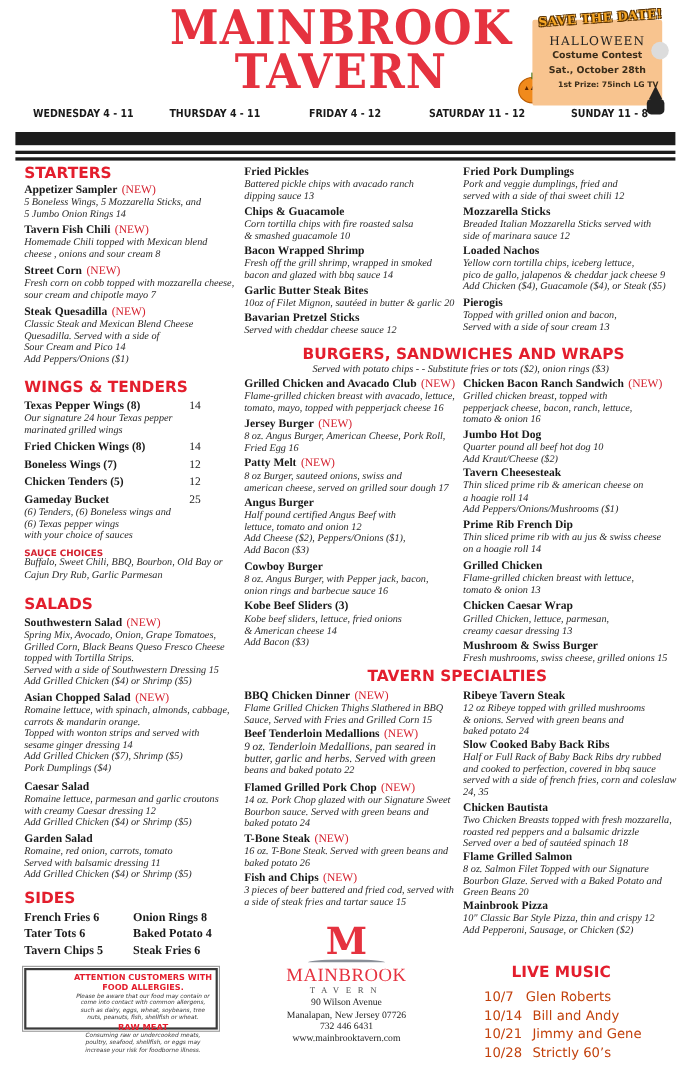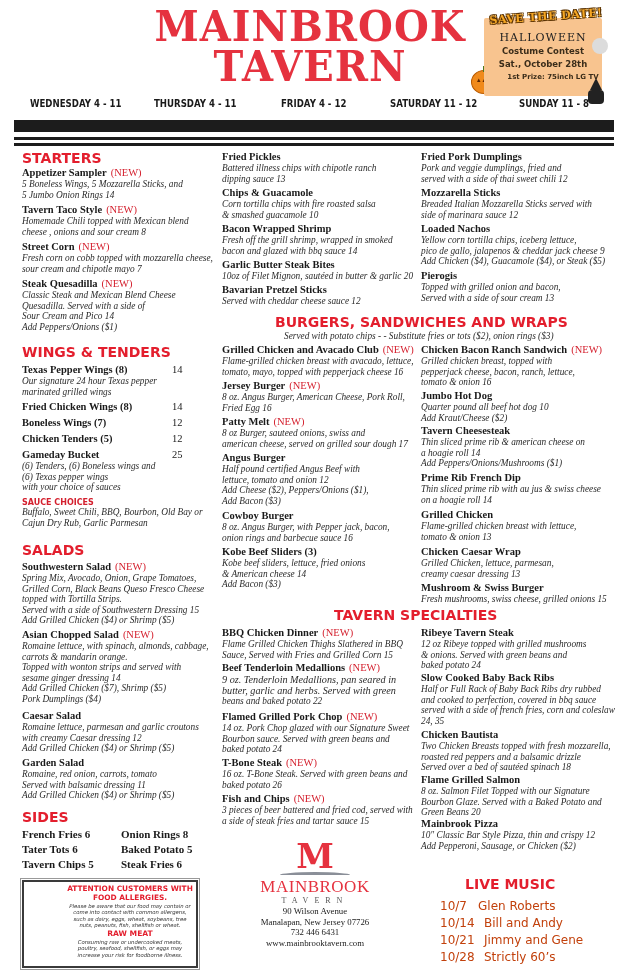--- a/index.html
+++ b/index.html
@@ -54,21 +54,21 @@
   .item .new { color: #d4202e; font-weight: normal; margin-left: 4px; }
   .item .desc { font-family: "Liberation Serif", serif; font-style: italic; font-size: 9.3px; line-height: 10.6px; color: #2a2a2a; }
   .item .price-col { position: absolute; left: 150px; top: 0; font-family: "Liberation Serif", serif; font-size: 10.5px; text-align: right; }
 
   .sauce-title { position: absolute; font-family: "DejaVu Sans", sans-serif; font-size: 8px; color: #d4202e; font-weight: bold; }
 
   .sides-grid { position: absolute; left: 22px; top: 828px; width: 180px; }
   .sides-grid .side { position: absolute; font-family: "Liberation Serif", serif; font-weight: bold; font-size: 11px; white-space: nowrap; }
 
   .allergy-box {
-    position: absolute; left: 22px; top: 880px; width: 176px; height: 88px;
+    position: absolute; left: 22px; top: 880px; width: 176px; height: 56px;
     border: 2px solid #3a3a3a; outline: 1px solid #999; outline-offset: 1px; text-align: center; padding-top: 3px; padding-left: 40px;
   }
   .allergy-box .ah { font-family: "DejaVu Sans", sans-serif; font-weight: bold; font-size: 7.4px; color: #e31e2d; line-height: 8.5px; }
   .allergy-box .ab { font-family: "DejaVu Sans", sans-serif; font-style: italic; font-size: 5.3px; line-height: 6.3px; color: #333; padding: 1px 4px 0; }
   .allergy-box .rm { font-family: "DejaVu Sans", sans-serif; font-weight: bold; font-size: 7.6px; color: #e31e2d; line-height: 9px; margin-top: 1px; }
 
   .sub-note { position: absolute; font-family: "Liberation Serif", serif; font-style: italic; font-size: 9.3px; color: #2a2a2a; white-space: nowrap; }
 
   .logo { position: absolute; left: 250px; top: 840px; width: 130px; text-align: center; }
   .logo .m { font-family: "DejaVu Serif", serif; font-weight: bold; font-size: 34px; line-height: 32px; color: #e5323f; }
@@ -113,40 +113,40 @@
 <div class="bar-thin2"></div>
 
 <div class="section-title" style="left:22px;top:150px">STARTERS</div>
 
 <div class="item" style="left:22px;top:167px">
   <div class="name"><span>Appetizer Sampler</span><span class="new">(NEW)</span></div>
   <div class="desc">5 Boneless Wings, 5 Mozzarella Sticks, and</div>
   <div class="desc">5 Jumbo Onion Rings  14</div>
 </div>
 <div class="item" style="left:22px;top:204px">
-  <div class="name"><span>Tavern Taco Style</span><span class="new">(NEW)</span></div>
+  <div class="name"><span>Tavern Fish Chili</span><span class="new">(NEW)</span></div>
   <div class="desc">Homemade Chili topped with Mexican blend</div>
   <div class="desc">cheese , onions and sour cream  8</div>
 </div>
 <div class="item" style="left:22px;top:241px">
   <div class="name"><span>Street Corn</span><span class="new">(NEW)</span></div>
   <div class="desc">Fresh corn on cobb topped with mozzarella cheese,</div>
   <div class="desc">sour cream and chipotle mayo  7</div>
 </div>
 <div class="item" style="left:22px;top:278px">
   <div class="name"><span>Steak Quesadilla</span><span class="new">(NEW)</span></div>
   <div class="desc">Classic Steak and Mexican Blend Cheese</div>
   <div class="desc">Quesadilla.  Served with a side of</div>
   <div class="desc">Sour Cream and Pico  14</div>
   <div class="desc">Add Peppers/Onions ($1)</div>
 </div>
 
 <div class="item" style="left:222px;top:151px">
   <div class="name">Fried Pickles</div>
-  <div class="desc">Battered illness chips with chipotle ranch</div>
+  <div class="desc">Battered pickle chips with avacado ranch</div>
   <div class="desc">dipping sauce  13</div>
 </div>
 <div class="item" style="left:222px;top:187px">
   <div class="name">Chips &amp; Guacamole</div>
   <div class="desc">Corn tortilla chips with fire roasted salsa</div>
   <div class="desc">&amp; smashed guacamole  10</div>
 </div>
 <div class="item" style="left:222px;top:223px">
   <div class="name">Bacon Wrapped Shrimp</div>
   <div class="desc">Fresh off the grill shrimp, wrapped in smoked</div>
@@ -245,21 +245,21 @@
   <div class="desc">Served with balsamic dressing  11</div>
   <div class="desc">Add Grilled Chicken ($4) or Shrimp ($5)</div>
 </div>
 
 <div class="section-title" style="left:22px;top:809px">SIDES</div>
 <div class="sides-grid">
   <div class="side" style="left:0;top:0">French Fries  6</div>
   <div class="side" style="left:0;top:15px">Tater Tots  6</div>
   <div class="side" style="left:0;top:30px">Tavern Chips  5</div>
   <div class="side" style="left:99px;top:0">Onion Rings  8</div>
-  <div class="side" style="left:99px;top:15px">Baked Potato  5</div>
+  <div class="side" style="left:99px;top:15px">Baked Potato  4</div>
   <div class="side" style="left:99px;top:30px">Steak Fries  6</div>
 </div>
 
 <div class="allergy-box">
   <div class="ah">ATTENTION CUSTOMERS WITH</div>
   <div class="ah">FOOD ALLERGIES.</div>
   <div class="ab">Please be aware that our food may contain or come into contact with common allergens, such as dairy, eggs, wheat, soybeans, tree nuts, peanuts, fish, shellfish or wheat.</div>
   <div class="rm">RAW MEAT</div>
   <div class="ab">Consuming raw or undercooked meats, poultry, seafood, shellfish, or eggs may increase your risk for foodborne illness.</div>
 </div>

